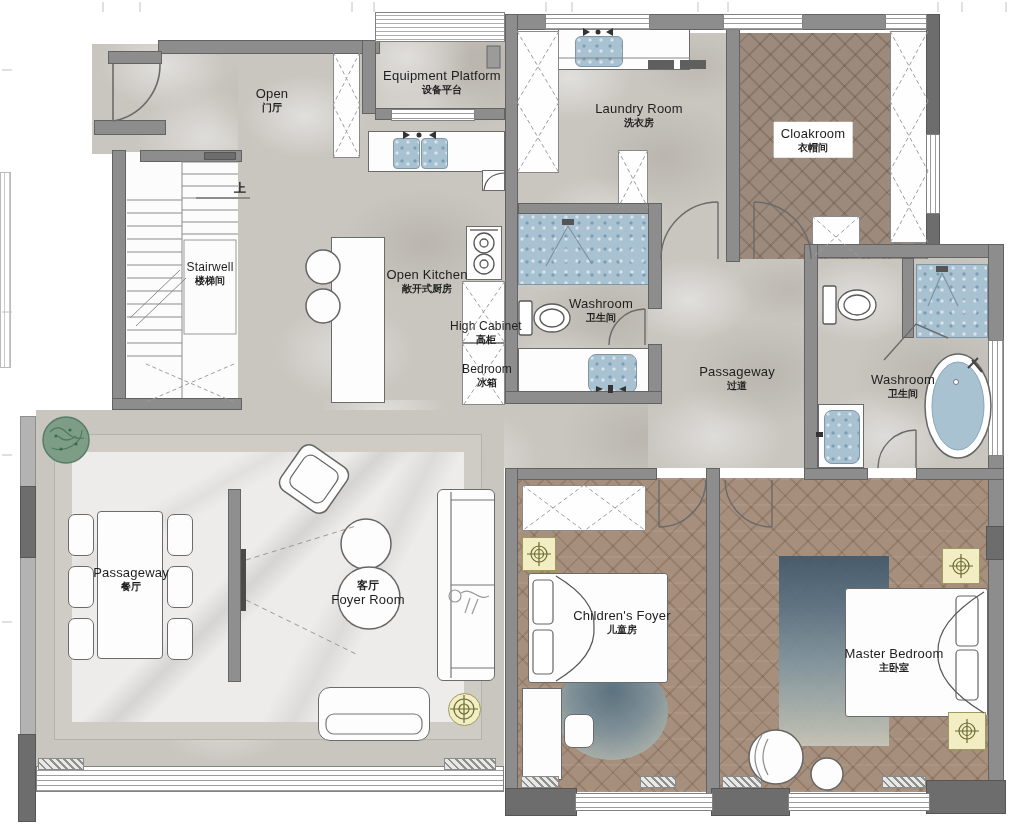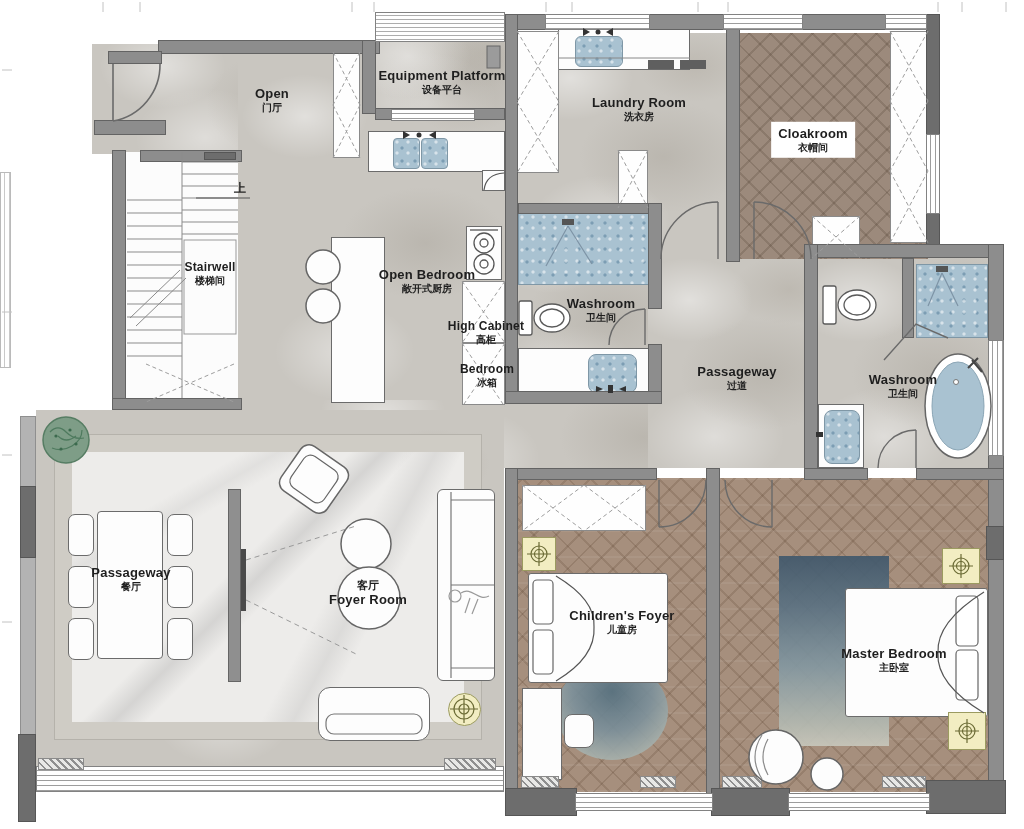--- a/index.html
+++ b/index.html
@@ -38,21 +38,21 @@
   
   .furn {background:#fdfdfd;border:1.5px solid #6b6b6b;border-radius:4px;box-sizing:border-box;}
   .furn0{background:#fdfdfd;border:1.5px solid #6b6b6b;box-sizing:border-box;}
   .xcab {background:#fefefe;border:1px solid #8a8a8a;box-sizing:border-box;}
   .hatch{background:repeating-linear-gradient(45deg,#8f8f8f 0 2px,#e8e8e6 2px 5px);box-shadow:inset 0 0 0 1px #8a8a8a;}
   .lamp {background:#f2edc2;border:1px solid #9b9b60;box-sizing:border-box;}
   .frame{background:#cfccc5;box-shadow:inset 0 0 0 1px #b5b2ab;}
   
   .label{position:absolute;transform:translate(-50%,-50%);text-align:center;color:#1e1e1e;
          white-space:nowrap;line-height:1.15;z-index:40;}
-  .label .en{display:block;font-weight:bold;font-size:13px;letter-spacing:.2px;text-align:center;}
+  .label .en{display:block;font-weight:normal;font-size:13px;letter-spacing:.2px;text-align:center;}
   .label .zh{display:block;font-weight:bold;font-size:10px;font-family:"DejaVu Sans",sans-serif;}
   .label.small .en{font-size:12px;margin-top:8px;}
   .label.boxed{background:#ffffff;padding:5px 7px;}
   .label.zhfirst .zh{font-size:11px;}
   svg.overlay{position:absolute;left:0;top:0;z-index:30;pointer-events:none;}
 </style>
 </head>
 <body>
 
 <div id="plan">
@@ -392,34 +392,34 @@
   </svg>
 
   <div class="label" style="left:272px;top:100px;">
     <span class="en">Open</span>
       <span class="zh">门厅</span>
     </div>
   <div class="label" style="left:442px;top:82px;">
     <span class="en">Equipment Platform</span>
       <span class="zh">设备平台</span>
     </div>
-  <div class="label" style="left:639px;top:109px;">
+  <div class="label" style="left:639px;top:115px;">
     <span class="en">Laundry Room</span>
       <span class="zh">洗衣房</span>
     </div>
   <div class="label boxed" style="left:813px;top:140px;">
     <span class="en">Cloakroom</span>
       <span class="zh">衣帽间</span>
     </div>
   <div class="label small" style="left:210px;top:270px;">
     <span class="en">Stairwell</span>
       <span class="zh">楼梯间</span>
     </div>
   <div class="label" style="left:427px;top:281px;">
-    <span class="en">Open Bedroom</span>
+    <span class="en">Open Kitchen</span>
       <span class="zh">敞开式厨房</span>
     </div>
   <div class="label small" style="left:486px;top:329px;">
     <span class="en">High Cabinet</span>
       <span class="zh">高柜</span>
     </div>
   <div class="label small" style="left:487px;top:372px;">
     <span class="en">Bedroom</span>
       <span class="zh">冰箱</span>
     </div>

